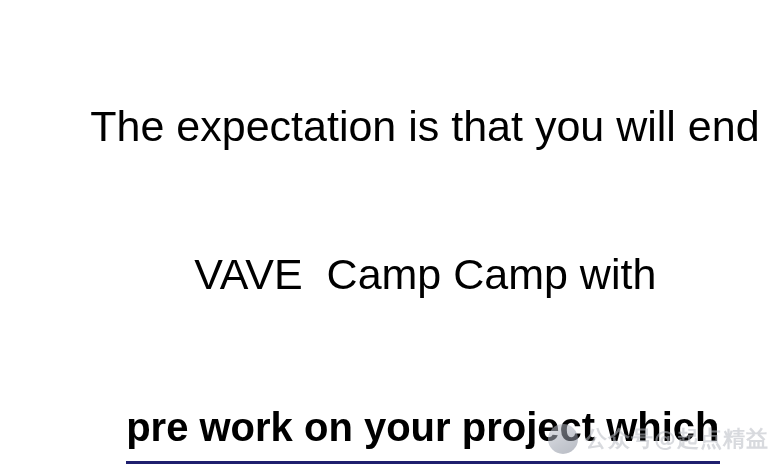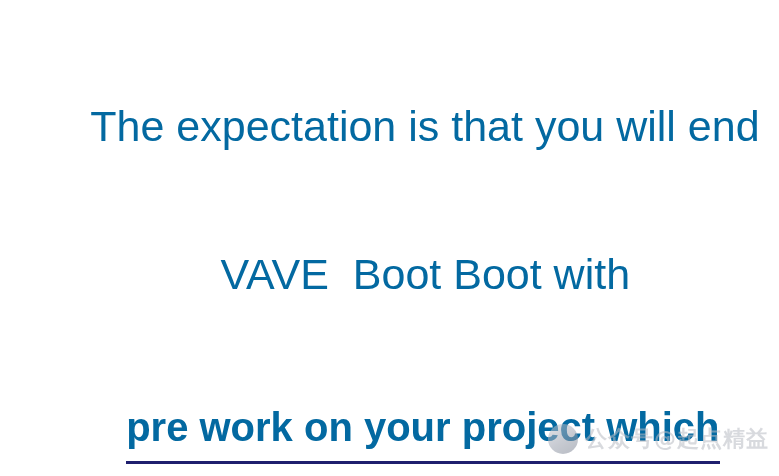--- a/index.html
+++ b/index.html
@@ -20,21 +20,21 @@
     position: absolute;
     left: 0;
     top: 62px;
     width: 779px;
     text-align: center;
   }
   .line {
     display: block;
     width: 100%;
     text-align: center;
-    color: #0369a1;
+    color: #000000;
     white-space: pre;
     line-height: 1.0;
   }
   .line-regular {
     font-size: 43px;
     font-weight: 400;
     letter-spacing: 0px;
   }
   .line-bold {
     font-size: 40px;
@@ -83,21 +83,21 @@
 
 <div id="slide">
 
   <div class="text-block">
 
     <div class="line line-regular line-1">
       <span>The expectation is that you will end</span>
     </div>
 
     <div class="line line-regular line-2">
-      <span>VAVE  Boot Boot with</span>
+      <span>VAVE  Camp Camp with</span>
     </div>
 
     <div class="line line-bold line-3">
       <span class="underlined-inner">pre work on your project which</span>
     </div>
 
   </div>
 
   <div class="watermark">
     <span class="watermark-logo"></span>

